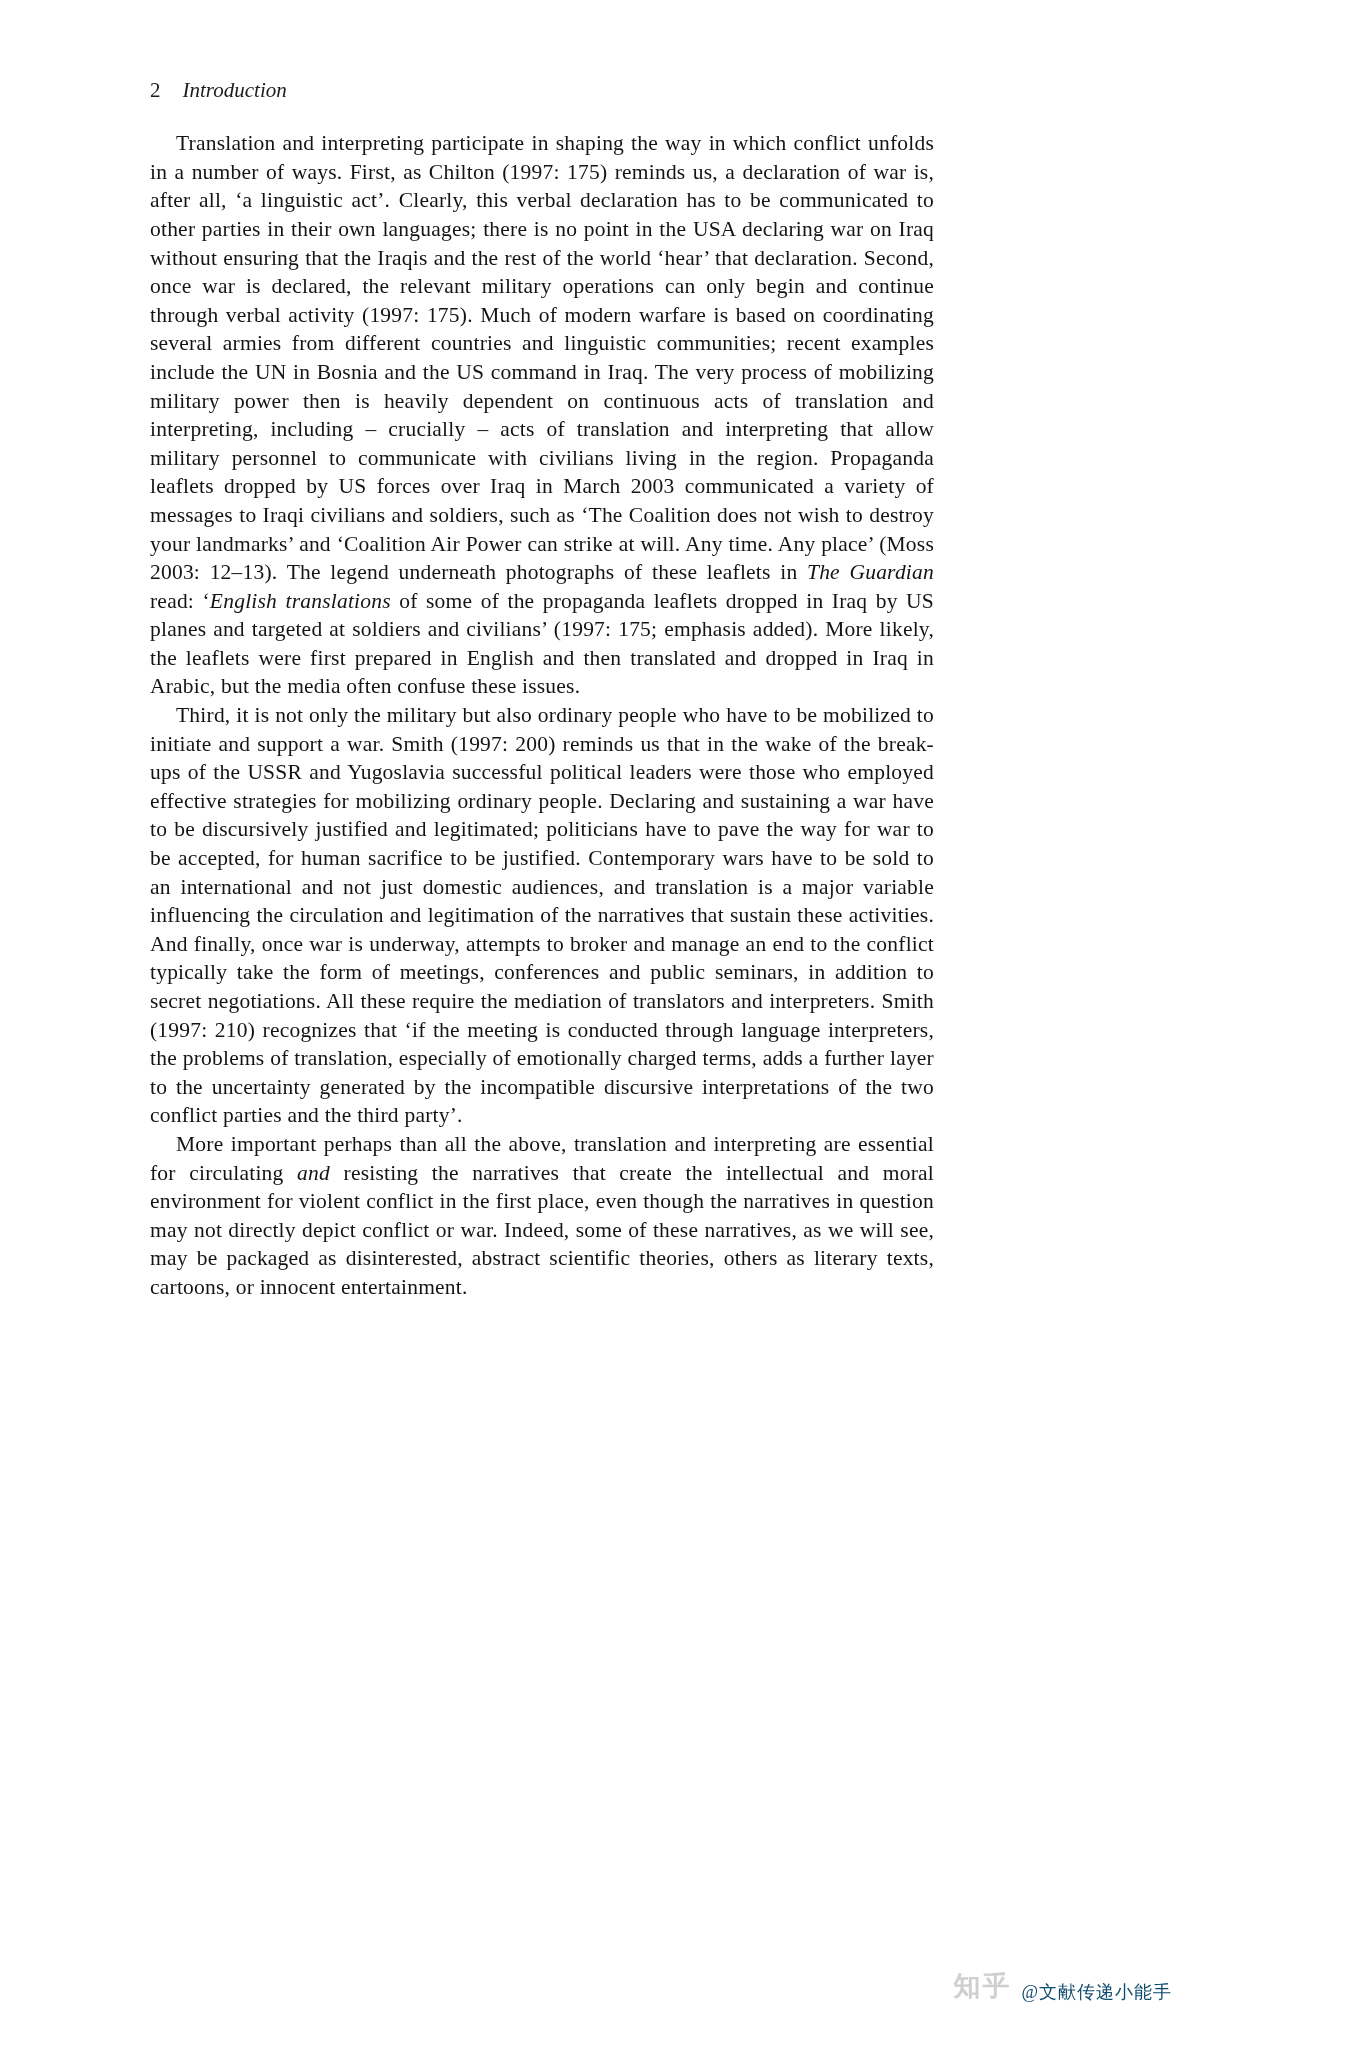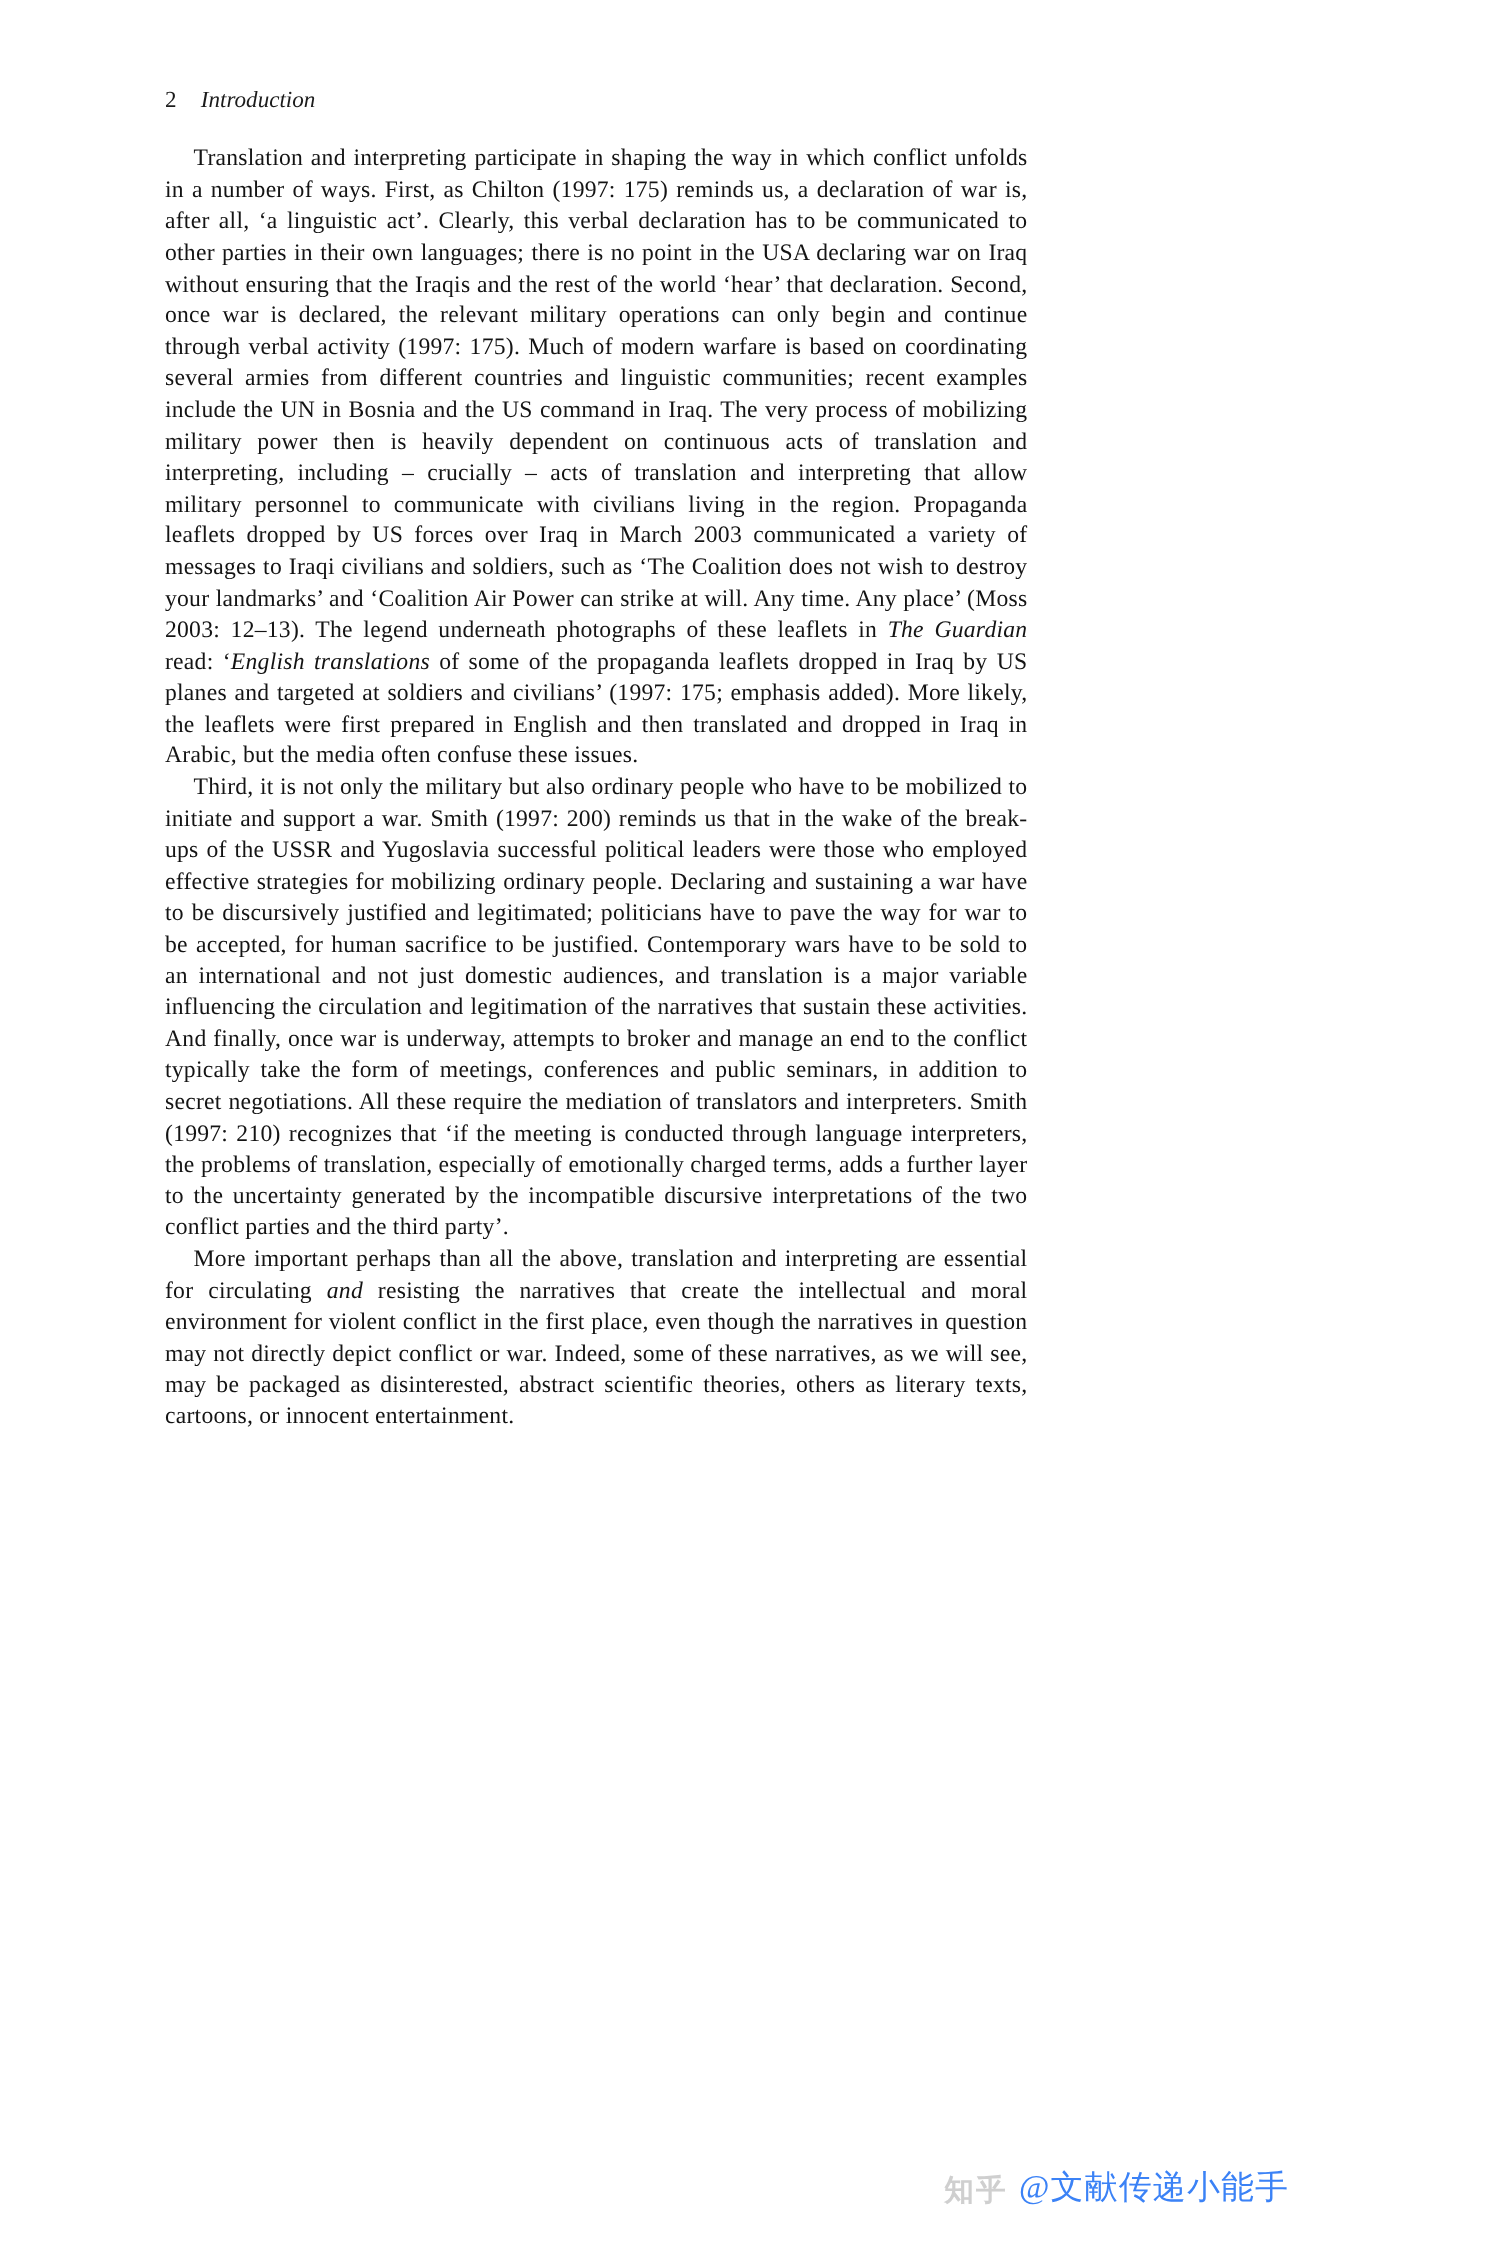--- a/index.html
+++ b/index.html
@@ -65,22 +65,22 @@
     color: #c9c9c9;
     font-family: Liberation Serif, serif;
   }
   .watermark .zhihu-mark {
     font-size: 27px;
     font-weight: bold;
     letter-spacing: 2px;
     color: #cfcfcf;
   }
   .watermark .wm-user {
-    font-size: 30px;
-    color: #3b82f6;
+    font-size: 18px;
+    color: #0c4a6e;
     letter-spacing: 1px;
   }
 </style>
 </head>
 <body>
 
 <div class="page">
 
   <div class="content">
 

